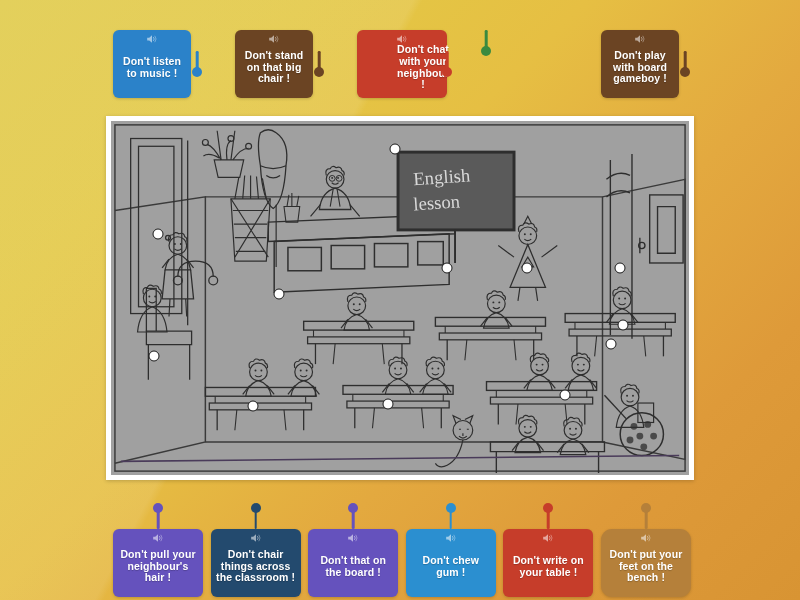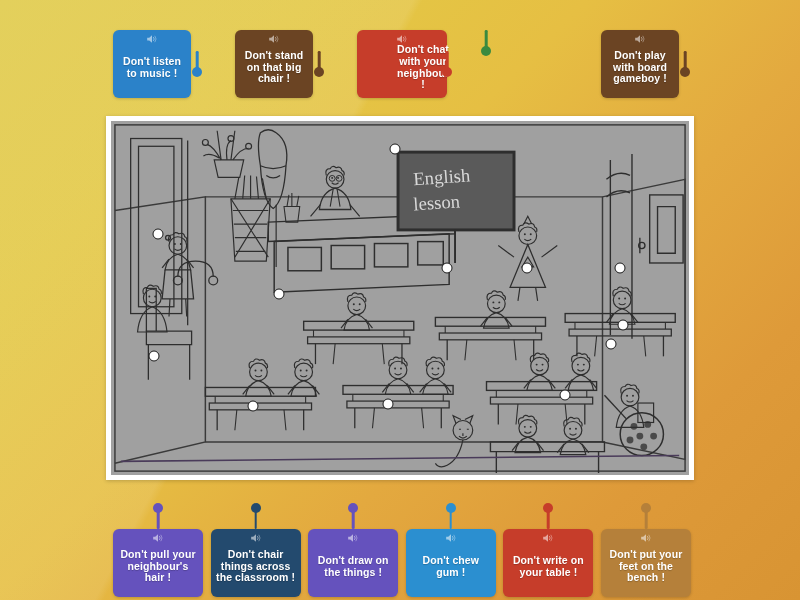--- a/index.html
+++ b/index.html
@@ -498,21 +498,21 @@
       </div>
       <div class="card-slot">
         <div class="card" style="background: rgb(101, 82, 189);">
           <span class="speaker">
             <svg viewBox="0 0 16 14">
               <path d="M1 5 h3 L8 1.5 v11 L4 9 H1 z" fill="#ffffff"></path>
               <path d="M10.3 4.6 q2.2 2.4 0 4.8" fill="none" stroke="#ffffff" stroke-width="1.2" stroke-linecap="round"></path>
               <path d="M12.4 2.8 q3.4 4.2 0 8.4" fill="none" stroke="#ffffff" stroke-width="1.1" stroke-linecap="round" opacity="0.85"></path>
             </svg>
           </span>
-          <div class="card-text">Don't draw on the things !</div>
+          <div class="card-text">Don't that on the board !</div>
         </div>
         <div class="pin">
           <div class="stem" style="background: rgb(101, 82, 189);"></div>
           <div class="ball" style="background: rgb(101, 82, 189);"></div>
         </div>
       </div>
       <div class="card-slot">
         <div class="card" style="background: rgb(43, 143, 208);">
           <span class="speaker">
             <svg viewBox="0 0 16 14">
@@ -538,21 +538,21 @@
             </svg>
           </span>
           <div class="card-text">Don't write on your table !</div>
         </div>
         <div class="pin">
           <div class="stem" style="background: rgb(198, 61, 42);"></div>
           <div class="ball" style="background: rgb(198, 61, 42);"></div>
         </div>
       </div>
       <div class="card-slot">
-        <div class="card" style="background: rgb(181, 128, 58);">
+        <div class="card" style="background: rgb(181, 128, 58); border-radius: 11px;">
           <span class="speaker">
             <svg viewBox="0 0 16 14">
               <path d="M1 5 h3 L8 1.5 v11 L4 9 H1 z" fill="#ffffff"></path>
               <path d="M10.3 4.6 q2.2 2.4 0 4.8" fill="none" stroke="#ffffff" stroke-width="1.2" stroke-linecap="round"></path>
               <path d="M12.4 2.8 q3.4 4.2 0 8.4" fill="none" stroke="#ffffff" stroke-width="1.1" stroke-linecap="round" opacity="0.85"></path>
             </svg>
           </span>
           <div class="card-text">Don't put your feet on the bench !</div>
         </div>
         <div class="pin">

